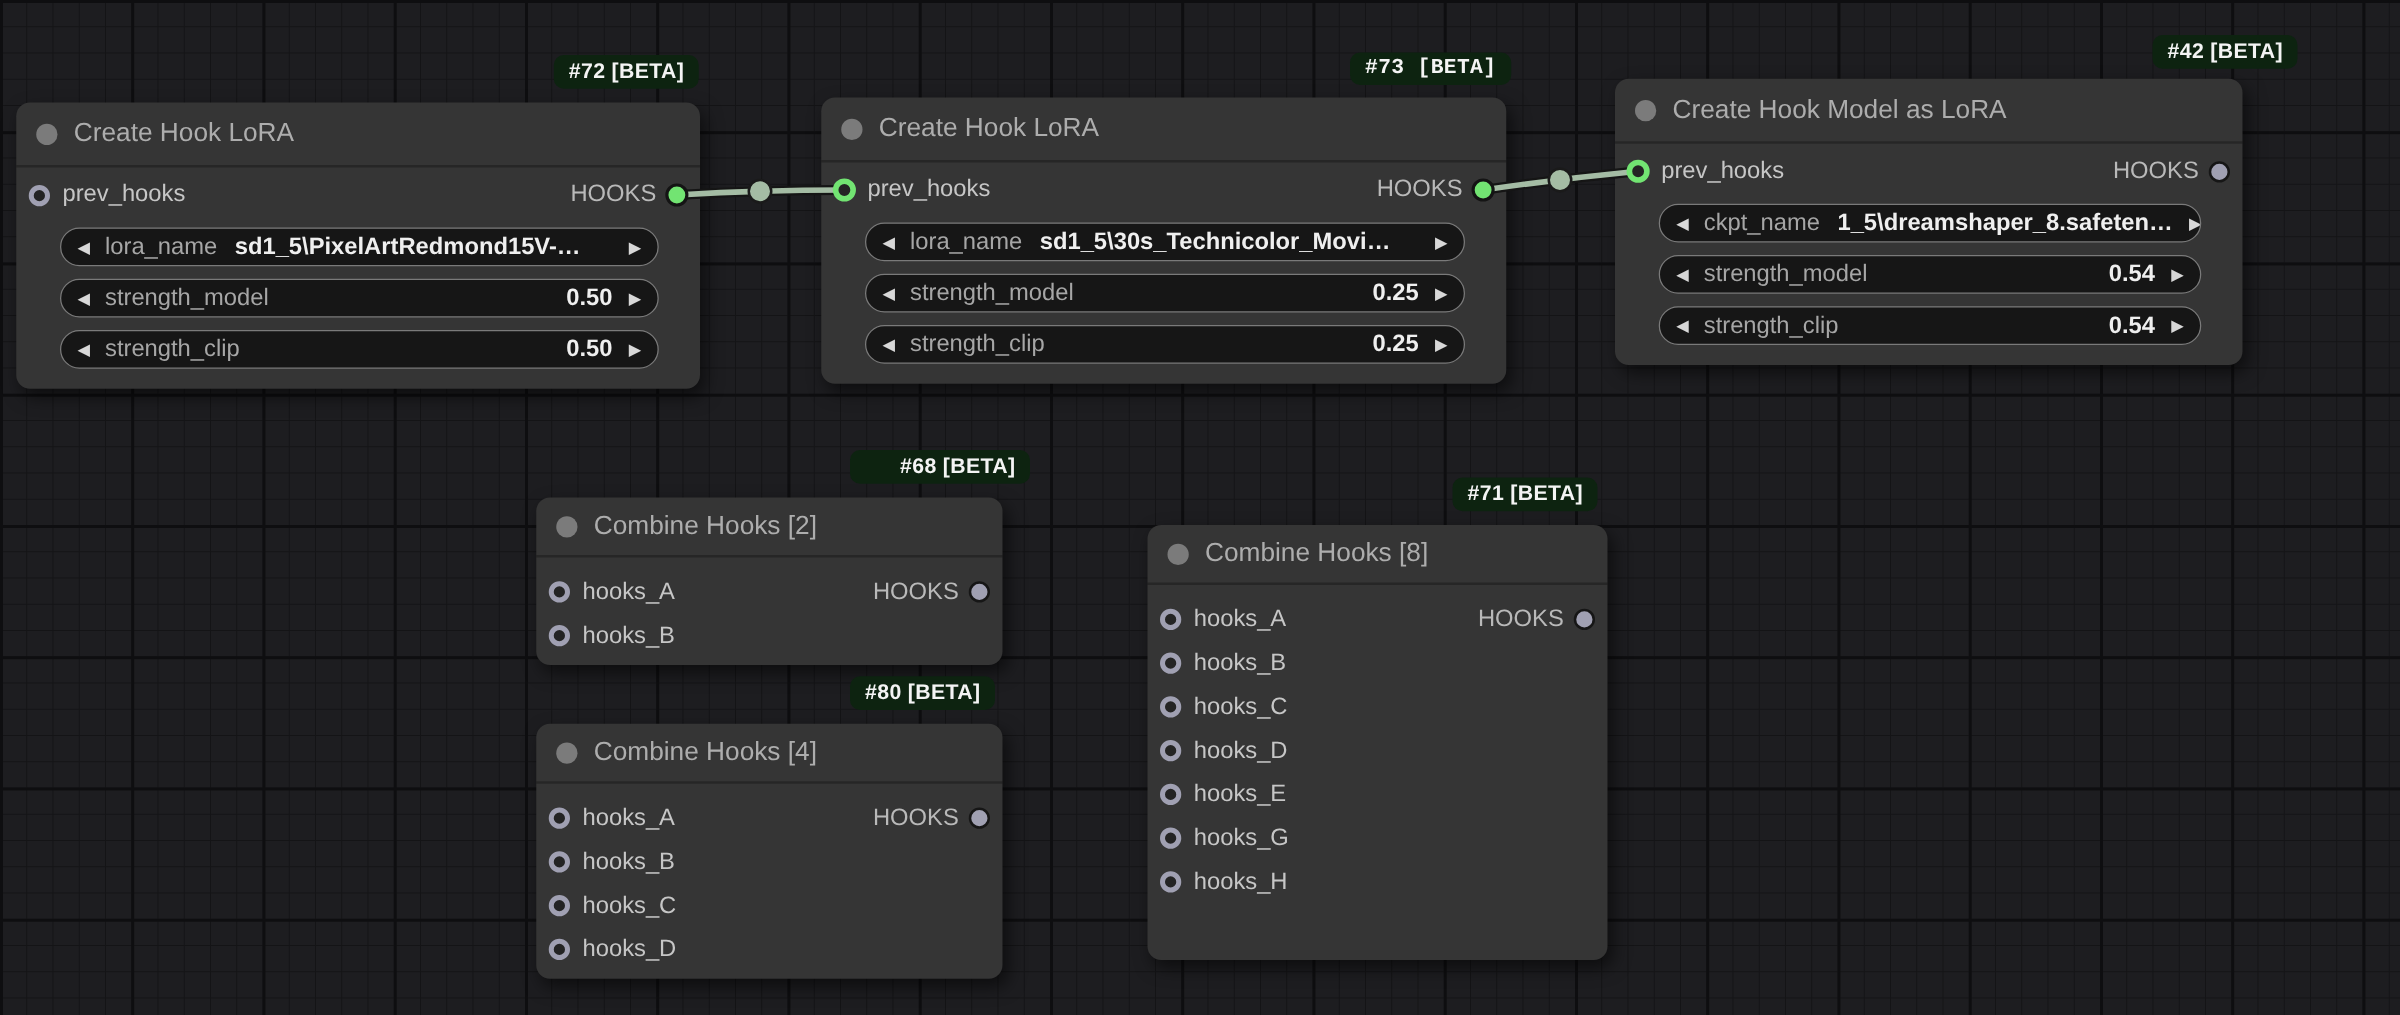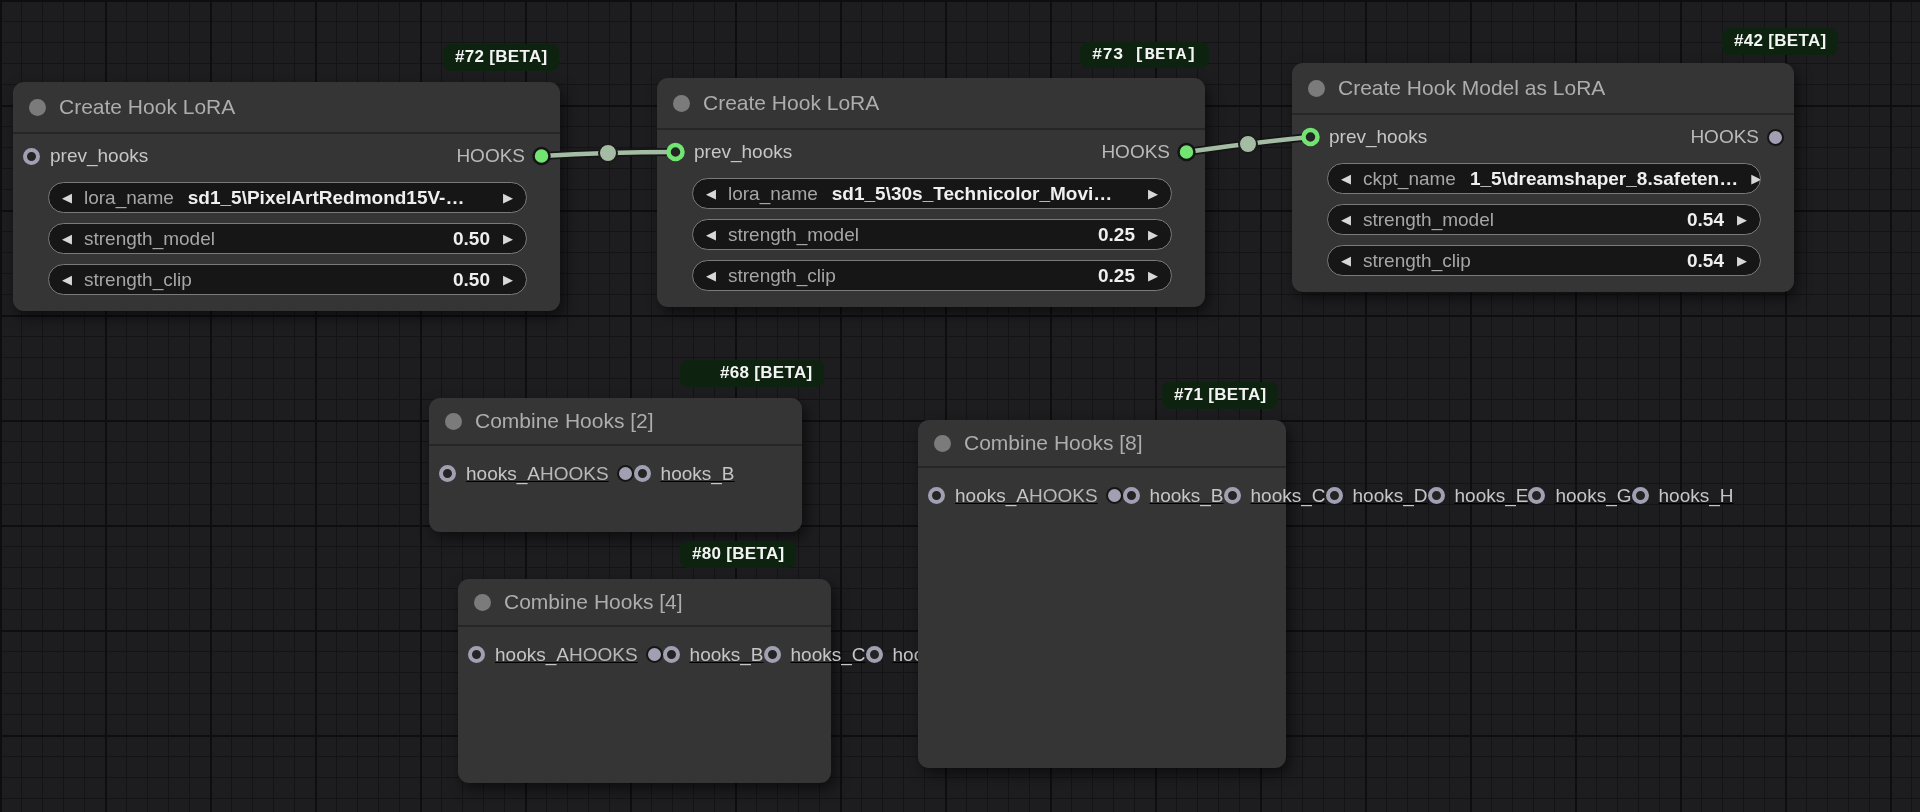--- a/index.html
+++ b/index.html
@@ -46,21 +46,21 @@
   .port.ghost{opacity:0;}
   .widgets{display:flex;flex-direction:column;gap:10px;padding:4px 33px 0 35px;}
   .widget{height:31px;background:#161616;border:1.5px solid #7a7a7a;border-radius:16px;
     display:flex;align-items:center;padding:0 13px;box-sizing:border-box;font-size:19px;overflow:hidden;}
   .arrow{color:#d8d8d8;font-size:13px;flex:none;line-height:1;}
   .wlabel{color:#a6a6a6;margin-left:12px;white-space:nowrap;}
   .wvalue{color:#efefef;font-weight:700;white-space:nowrap;}
   .widget.combo .wvalue{margin-left:14px;margin-right:auto;}
   .widget.num .wvalue{margin-left:auto;}
   .widget .arrow:last-child{margin-left:13px;}
-  .cbody{padding:10px 10px 8px;display:flex;flex-direction:row;text-decoration:underline;}
+  .cbody{padding:10px 10px 8px;display:flex;flex-direction:column;}
   .crow{height:35px;display:flex;align-items:center;justify-content:space-between;}
   .badge{
     position:absolute;z-index:3;background:#0d2310;color:#f4f4f4;font-size:17px;
     font-weight:700;padding:3px 12px 4px;border-radius:8px;letter-spacing:.3px;white-space:nowrap;
   }
 </style>
 </head>
 <body>
 
 <div class="canvas">
@@ -214,21 +214,21 @@
       </div>
       <div class="crow">
         <div class="sin">
           <span class="port donut"></span>
           <span class="slabel">hooks_B</span>
         </div>
       </div>
     </div>
   </div>
 
-  <div class="node combine" style="left:429px;top:579px;width:373px;height:204px;margin-left:29px;">
+  <div class="node combine" style="left:429px;top:579px;width:373px;height:204px;">
     <div class="titlebar">
       <span class="tdot"></span>
       <span class="ttext">Combine Hooks [4]</span>
     </div>
     <div class="cbody">
       <div class="crow">
         <div class="sin">
           <span class="port donut"></span>
           <span class="slabel">hooks_A</span>
         </div>

